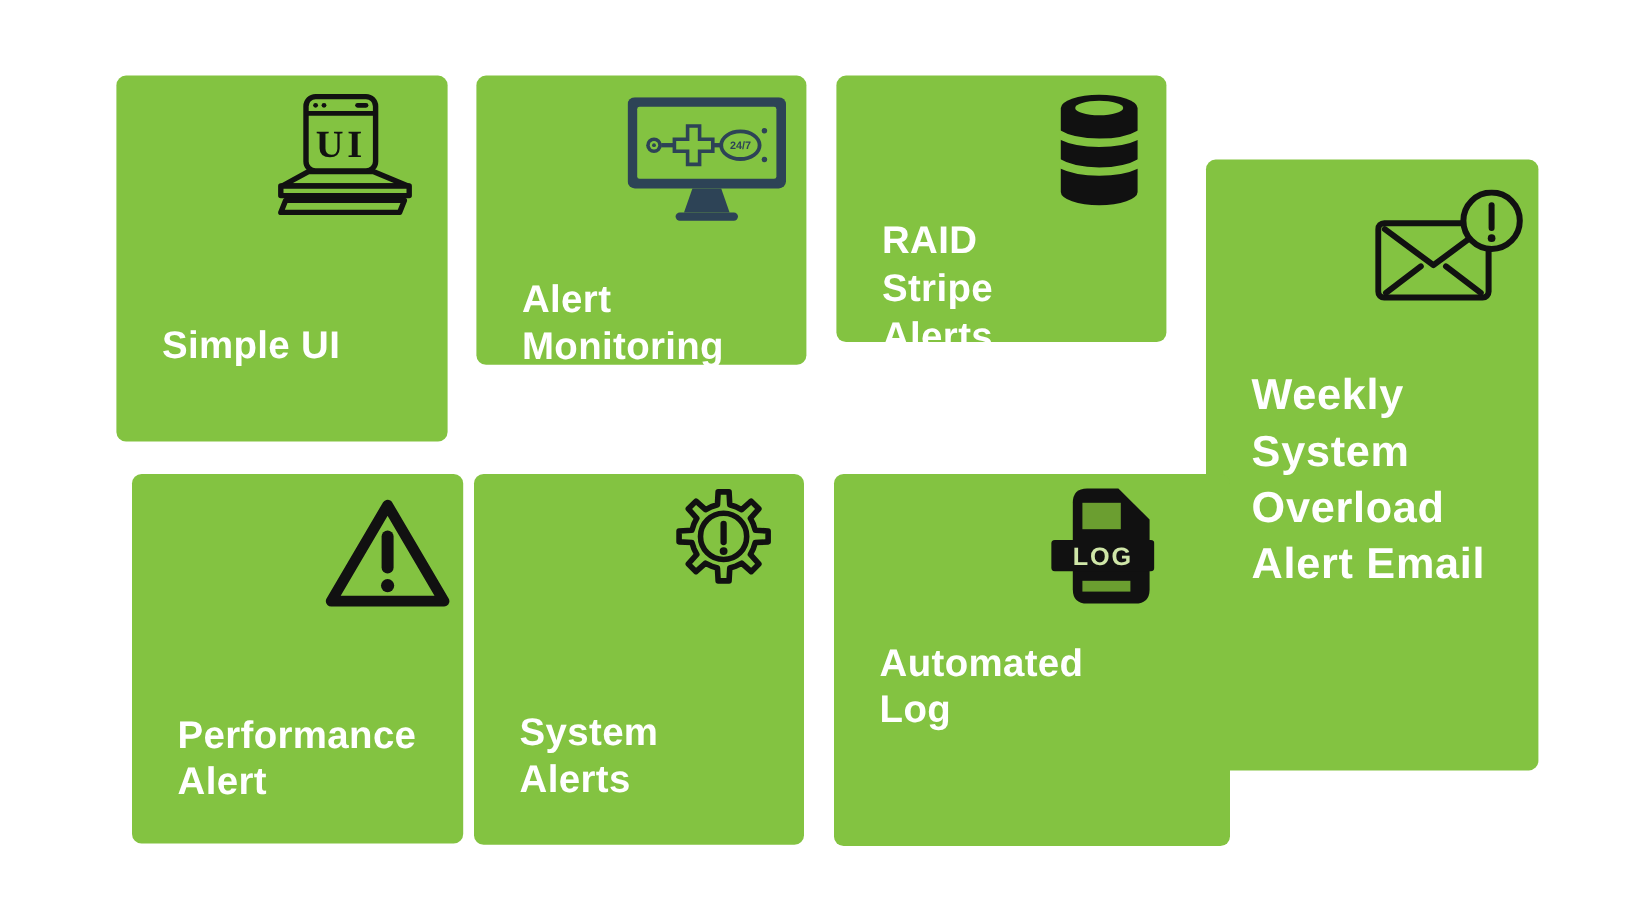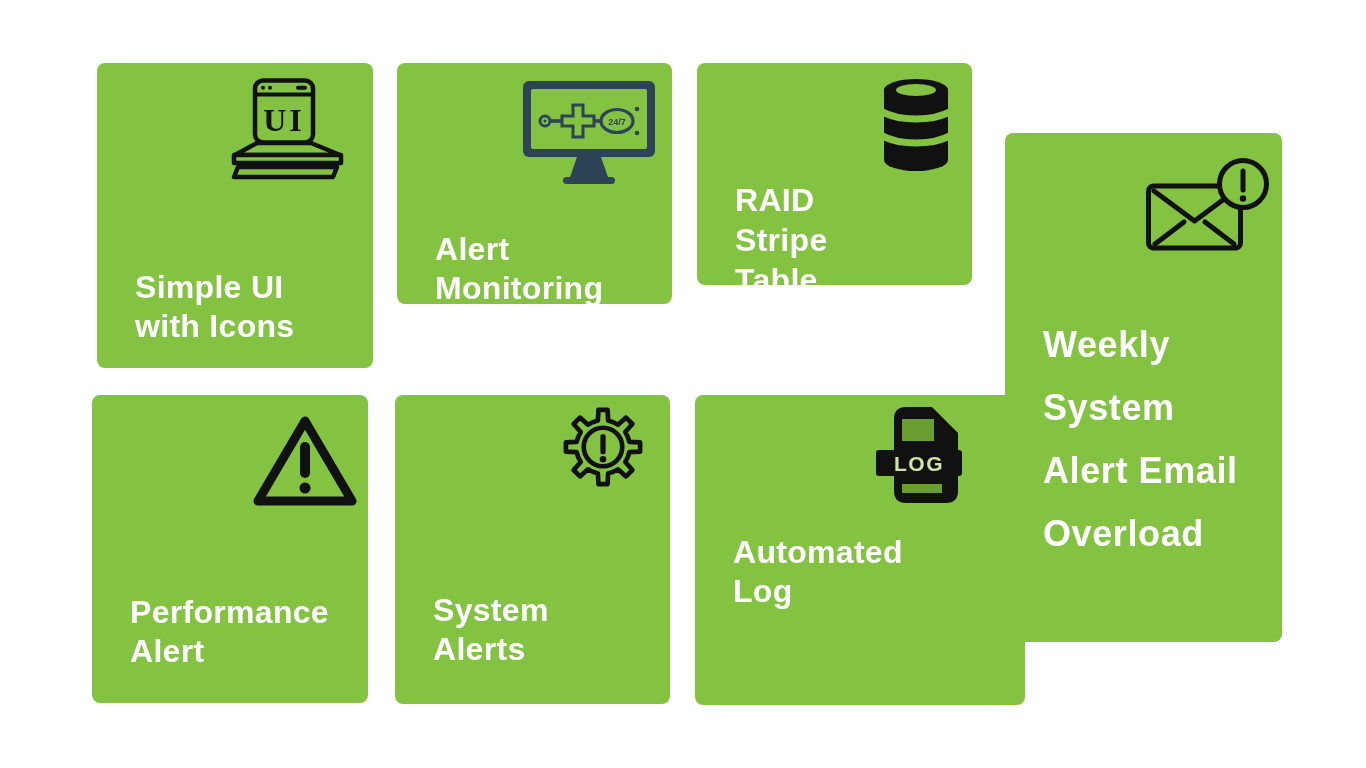--- a/index.html
+++ b/index.html
@@ -13,30 +13,30 @@
   .card-text{
     position:absolute;left:38px;color:#ffffff;font-weight:700;letter-spacing:.3px;
   }
   .card-text .line{display:block;font-size:32px;line-height:39px;white-space:nowrap;}
   .icon-box{position:absolute;}
   
   .c1{left:97px;top:63px;width:276px;height:305px;}
   .c2{left:397px;top:63px;width:275px;height:241px;}
   .c3{left:697px;top:63px;width:275px;height:222px;}
   .c4{left:1005px;top:133px;width:277px;height:509px;}
-  .c5{left:92px;top:395px;width:276px;height:308px;}
+  .c5{left:110px;top:395px;width:276px;height:308px;}
   .c6{left:395px;top:395px;width:275px;height:309px;}
   .c7{left:695px;top:395px;width:330px;height:310px;}
   
   .c1 .card-text{top:185px;margin-top:20px;}
   .c2 .card-text{top:167px;}
   .c3 .card-text{top:117px;}
   .c3 .card-text .line{line-height:40px;}
   .c4 .card-text{top:172px;}
-  .c4 .card-text .line{font-size:36px;line-height:47px;letter-spacing:.6px;margin-top:16px;}
+  .c4 .card-text .line{font-size:36px;line-height:47px;letter-spacing:.6px;}
   .c5 .card-text{top:198px;}
   .c6 .card-text{top:196px;}
   .c7 .card-text{top:138px;}
   
   .c1 .icon-box{left:128px;top:15px;}
   .c2 .icon-box{left:126px;top:18px;}
   .c3 .icon-box{left:186px;top:15px;}
   .c4 .icon-box{left:141px;top:25px;}
   .c5 .icon-box{left:160px;top:17px;}
   .c6 .icon-box{left:166px;top:10px;}
@@ -57,21 +57,20 @@
       <rect x="30" y="2.5" width="58" height="62" rx="8" fill="#83C341" stroke="#111" stroke-width="4.5"></rect>
       <line x1="30" y1="16.5" x2="88" y2="16.5" stroke="#111" stroke-width="4"></line>
       <circle cx="38" cy="9.8" r="2" fill="#111"></circle>
       <circle cx="45" cy="9.8" r="2" fill="#111"></circle>
       <rect x="71" y="7.8" width="11" height="4" rx="2" fill="#111"></rect>
       <text x="59" y="53" text-anchor="middle" font-family="Liberation Serif, serif" font-size="32" font-weight="700" letter-spacing="3" fill="#111">UI</text>
     </svg>
   </div>
   <div class="card-text">
     <span class="line">Simple UI</span>
-    <span class="line">with Icons</span>
   </div>
 </div>
 
 <div class="card c2">
   <div class="icon-box">
     <svg width="132" height="104" viewBox="0 0 132 104">
       <rect x="0" y="0" width="132" height="76" rx="6" fill="#2D4356"></rect>
       <rect x="8" y="8" width="116" height="60" rx="2" fill="#83C341"></rect>
       <polygon points="54,76 78,76 85,96 47,96" fill="#2D4356"></polygon>
       <rect x="40" y="96" width="52" height="7" rx="3.5" fill="#2D4356"></rect>
@@ -99,42 +98,41 @@
     <svg width="66" height="94" viewBox="0 0 66 94">
       <path d="M1,12 a32,11 0 0 1 64,0 V82 a32,11 0 0 1 -64,0 Z" fill="#111"></path>
       <ellipse cx="33" cy="12" rx="20" ry="6" fill="#83C341"></ellipse>
       <path d="M-4,32 C 14,44 52,44 70,32" stroke="#83C341" stroke-width="7" fill="none"></path>
       <path d="M-4,56 C 14,68 52,68 70,56" stroke="#83C341" stroke-width="7" fill="none"></path>
     </svg>
   </div>
   <div class="card-text">
     <span class="line">RAID</span>
     <span class="line">Stripe</span>
-    <span class="line">Table</span>
     <span class="line">Alerts</span>
   </div>
 </div>
 
 <div class="card c4">
   <div class="icon-box">
     <svg width="124" height="104" viewBox="0 0 124 104">
       <rect x="2.5" y="28" width="92" height="62" rx="5" fill="#83C341" stroke="#111" stroke-width="5"></rect>
       <path d="M8,33 L48.5,63 L89,33" fill="none" stroke="#111" stroke-width="5" stroke-linecap="round" stroke-linejoin="round"></path>
       <path d="M9,86 L38,64" fill="none" stroke="#111" stroke-width="5" stroke-linecap="round"></path>
       <path d="M88,86 L59,64" fill="none" stroke="#111" stroke-width="5" stroke-linecap="round"></path>
       <circle cx="97" cy="26" r="23.5" fill="#83C341" stroke="#111" stroke-width="5"></circle>
       <line x1="97" y1="13" x2="97" y2="32" stroke="#111" stroke-width="5" stroke-linecap="round"></line>
       <circle cx="97" cy="40.5" r="3.2" fill="#111"></circle>
     </svg>
   </div>
   <div class="card-text">
     <span class="line">Weekly</span>
     <span class="line">System</span>
+    <span class="line">Overload</span>
     <span class="line">Alert Email</span>
-    <span class="line">Overload</span>
   </div>
 </div>
 
 <div class="card c5">
   <div class="icon-box">
     <svg width="106" height="98" viewBox="0 0 106 98">
       <path d="M53,9 L100,89 H6 Z" fill="none" stroke="#111" stroke-width="9" stroke-linejoin="round"></path>
       <line x1="53" y1="35" x2="53" y2="61" stroke="#111" stroke-width="10" stroke-linecap="round"></line>
       <circle cx="53" cy="76" r="5.5" fill="#111"></circle>
     </svg>

